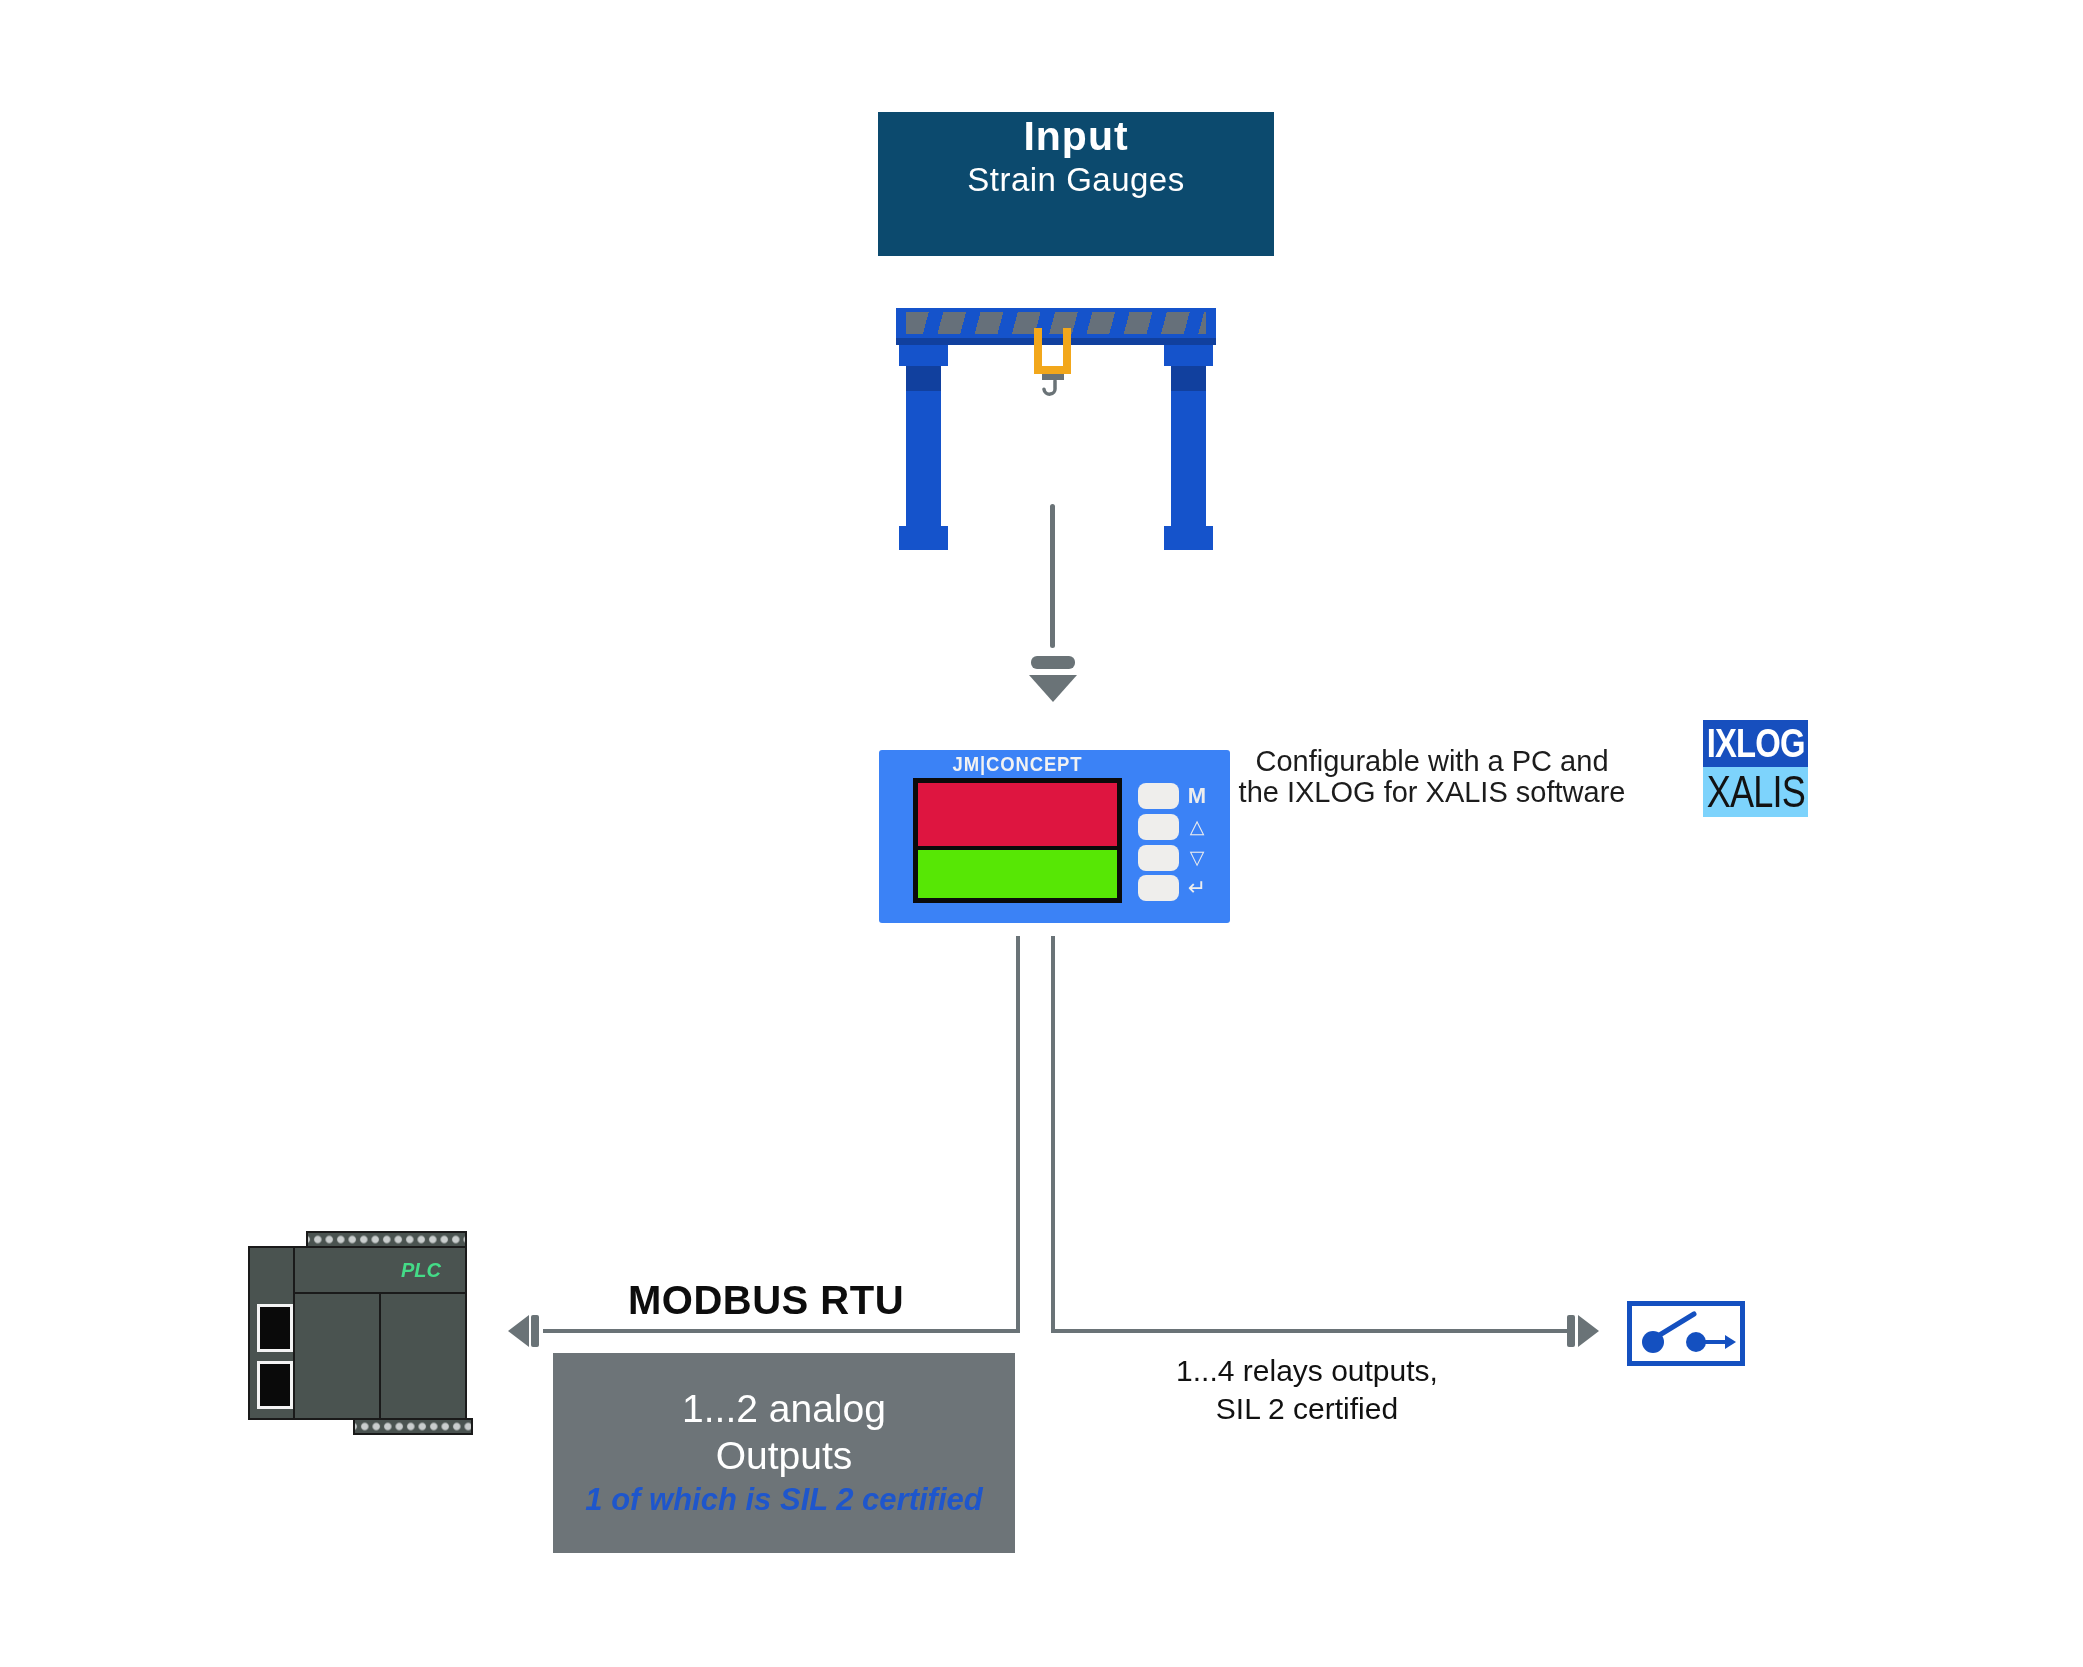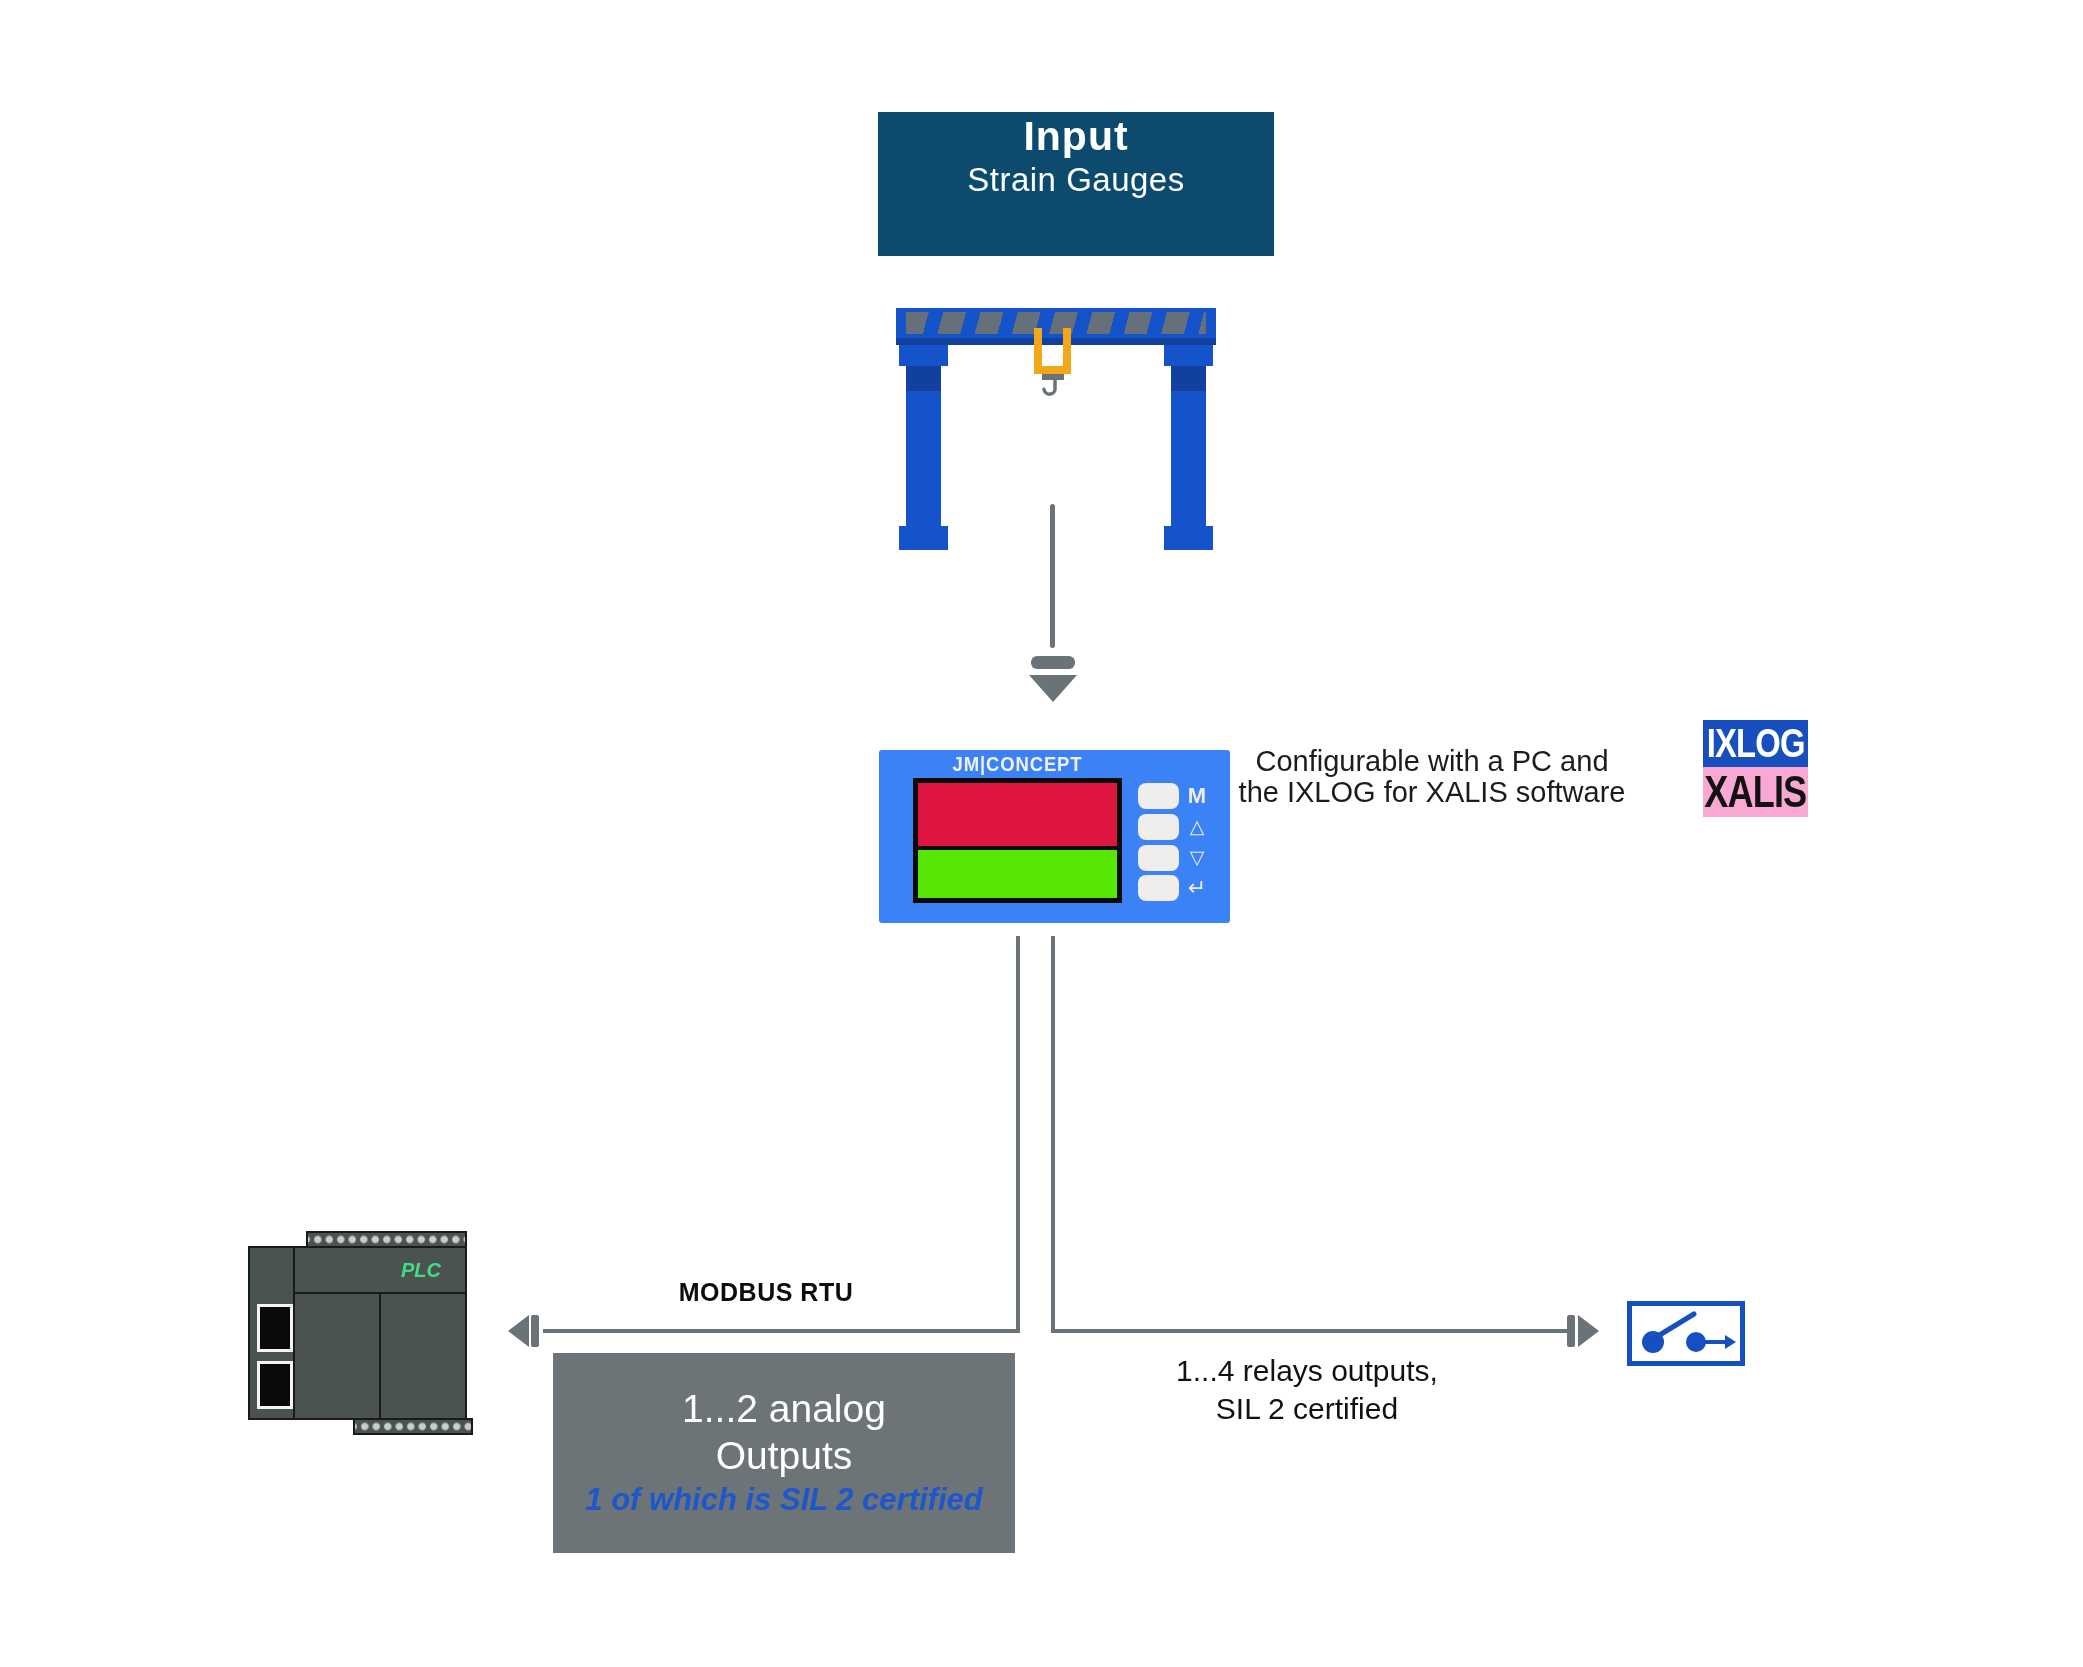--- a/index.html
+++ b/index.html
@@ -70,22 +70,22 @@
   .annotation{
     left:1232px;top:746px;width:400px;text-align:center;color:#1c1c1c;
     font-size:29px;line-height:31px;font-weight:500;
   }
   .logo{left:1703px;top:720px;width:105px;}
   .logo .top{
     height:47px;background:#174fbe;color:#ffffff;display:flex;align-items:center;justify-content:center;
     font-size:40px;font-weight:800;transform-origin:center;
   }
   .logo .bottom{
-    height:50px;background:#f9a8d4;color:#121212;display:flex;align-items:center;justify-content:center;
-    font-size:44px;font-weight:700;
+    height:50px;background:#7dd3fc;color:#121212;display:flex;align-items:center;justify-content:center;
+    font-size:44px;font-weight:400;
   }
   .logo .squeeze{display:inline-block;transform:scaleX(0.82);letter-spacing:-1px;}
 
   
   .line{background:#6a7377;}
   .v-left{left:1016px;top:936px;width:4px;height:397px;}
   .v-right{left:1051px;top:936px;width:4px;height:397px;}
   .h-left{left:543px;top:1329px;width:477px;height:4px;}
   .h-right{left:1051px;top:1329px;width:517px;height:4px;}
   .ah-left-tri{
@@ -94,21 +94,21 @@
   }
   .ah-left-bar{left:531px;top:1315px;width:8px;height:32px;background:#6a7377;border-radius:2px;}
   .ah-right-bar{left:1567px;top:1315px;width:8px;height:32px;background:#6a7377;border-radius:2px;}
   .ah-right-tri{
     left:1578px;top:1315px;width:0;height:0;
     border-top:16px solid transparent;border-bottom:16px solid transparent;border-left:21px solid #6a7377;
   }
 
   .modbus{
     left:566px;top:1278px;width:400px;text-align:center;color:#0d0d0d;
-    font-size:25px;font-weight:800;letter-spacing:0.5px;
+    font-size:40px;font-weight:800;letter-spacing:0.5px;
   }
 
   
   .plc{left:248px;top:1231px;width:224px;height:206px;}
   .plc .part{position:absolute;background:#4a5350;border:2px solid #1a1a1a;box-sizing:border-box;}
   .plc .dots{
     background-color:#4a5350;
     background-image:radial-gradient(circle,#c9cdcd 3.2px,transparent 4.2px);
     background-size:11.5px 16px;background-position:4px center;background-repeat:repeat-x;
   }

